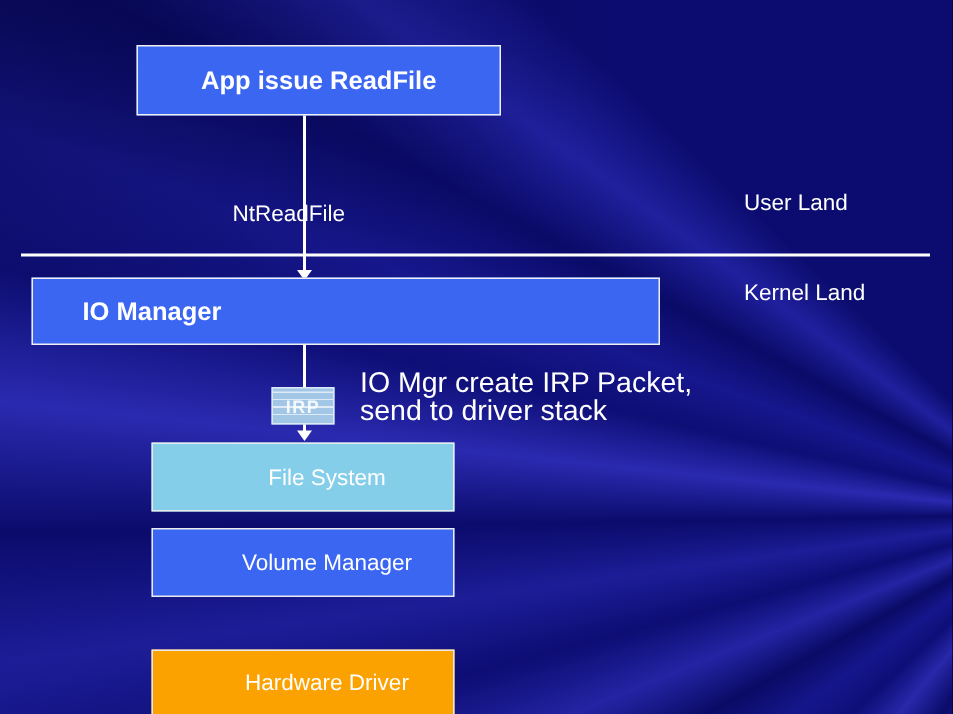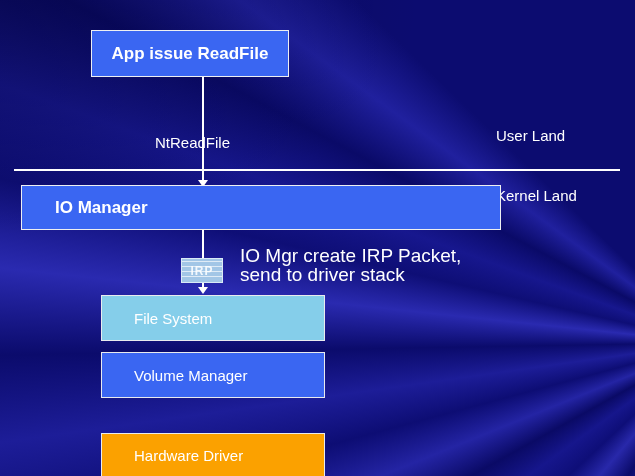--- a/index.html
+++ b/index.html
@@ -28,22 +28,22 @@
   }
   .box {
     position: absolute;
     background: #3a66f2;
     border: 1px solid #eef0f2;
     display: flex;
     align-items: center;
     font-weight: bold;
     font-size: 17px;
   }
-  .app-box { left: 91px; top: 30px; width: 198px; height: 47px; justify-content: center; }
-  .io-box  { left: 21px; top: 185px; width: 480px; height: 45px; padding-left: 33px; }
+  .app-box { left: 91px; top: 30px; width: 243px; height: 47px; justify-content: center; }
+  .io-box  { left: 21px; top: 185px; width: 419px; height: 45px; padding-left: 33px; }
   .divider {
     position: absolute; left: 14px; top: 169px; width: 606px; height: 2px;
     background: #ffffff;
   }
   .vline { position: absolute; width: 2px; background: #ffffff; }
   .v1 { left: 202px; top: 77px;  height: 105px; }
   .v2 { left: 202px; top: 230px; height: 58px; }
   .arrowhead {
     position: absolute; width: 0; height: 0;
     border-left: 5px solid transparent;
@@ -68,25 +68,25 @@
     content: ""; position: absolute; left: 0; right: 0; top: 2px; bottom: 2px;
     background: repeating-linear-gradient(to bottom,
       rgba(255,255,255,0.65) 0 1px, rgba(255,255,255,0) 1px 5px);
     pointer-events: none;
   }
   .annotation {
     position: absolute; left: 240px; top: 246px;
     font-size: 19px; line-height: 19px; white-space: pre-line;
   }
   .stack-box {
-    position: absolute; left: 101px; width: 224px; height: 46px;
+    position: absolute; left: 101px; width: 202px; height: 46px;
     border: 1px solid #e9ebee;
     display: flex; align-items: center;
     padding-left: 32px;
-    font-size: 15px; color: #ffffff;
+    font-size: 15px; color: #ffffff; justify-content: center;
   }
   .s0 { top: 295px; }
   .s1 { top: 352px; }
   .s2 { top: 387px; }
   .s3 { top: 433px; height: 45px; }
 </style>
 </head>
 <body>
 
 <div class="slide">

